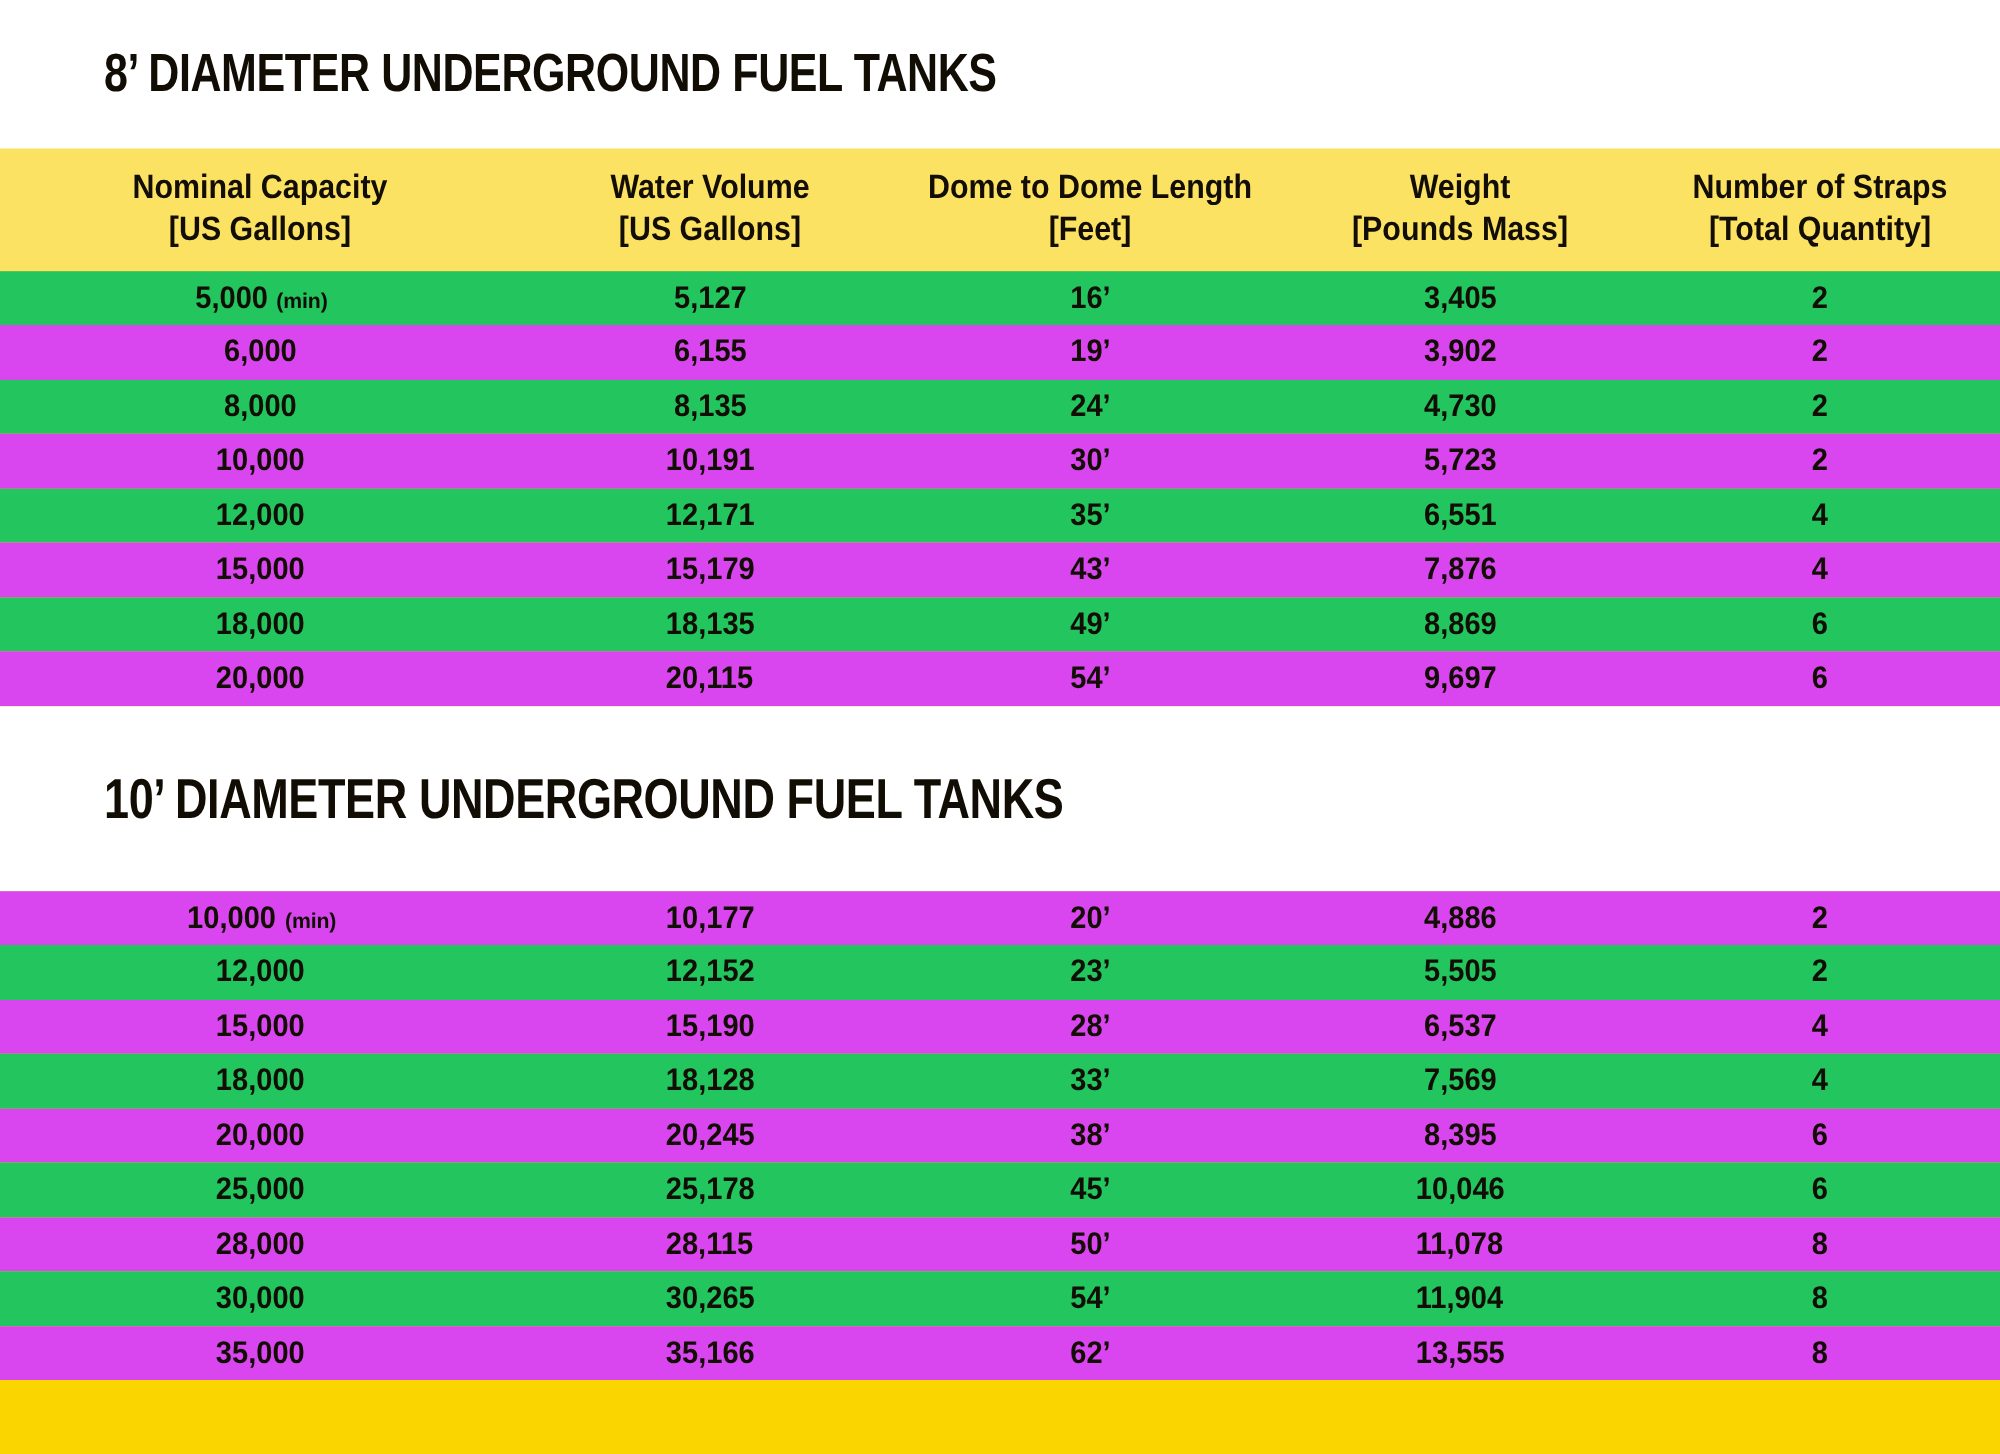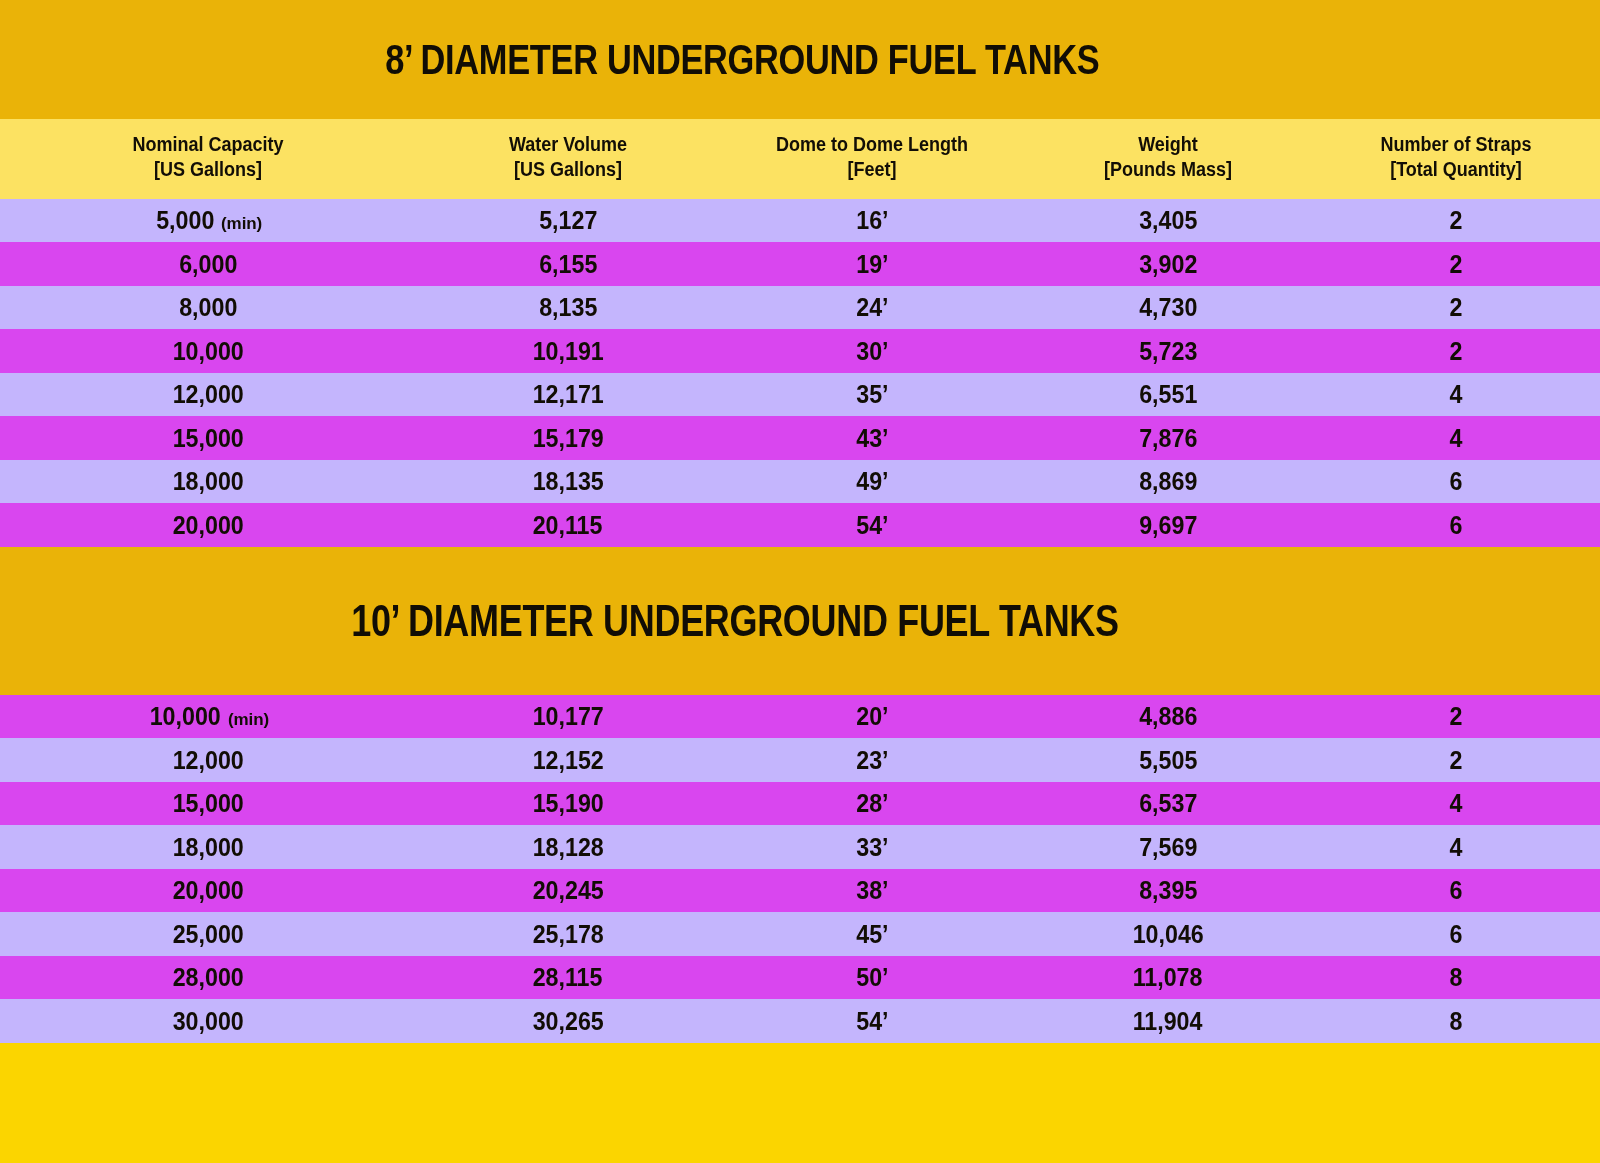--- a/index.html
+++ b/index.html
@@ -28,24 +28,23 @@
     font-weight: bold;
     font-size: 43px;
     letter-spacing: -0.4px;
     color: #110d05;
     padding-left: 104px;
     transform: scaleX(0.80);
     transform-origin: left center;
     white-space: nowrap;
   }
   .title-band {
-    background: #eab308;
+    background: #ffffff;
     display: flex;
     align-items: center;
-    justify-content: center;
   }
   #title-band-8 { height: 119px; }
   #title-band-10 { height: 148px; }
   #title-band-10 .section-title { font-size: 45px; }
 
   
   table.spec {
     width: 100%;
     border-collapse: collapse;
     table-layout: fixed;
@@ -54,39 +53,39 @@
   table.spec col.c1 { width: 19.0%; }
   table.spec col.c2 { width: 19.0%; }
   table.spec col.c3 { width: 18.0%; }
   table.spec col.c4 { width: 18.0%; }
 
   thead tr.header-row {
     background: #FCE262;
   }
   thead th {
     font-weight: bold;
-    font-size: 20px;
+    font-size: 27px;
     line-height: 1.27;
     color: #120e06;
     padding: 13px 0 16px 0;
     text-align: center;
     vertical-align: middle;
   }
   thead th .hdr-line {
     display: block;
     transform: scaleX(0.90);
   }
   thead th .hdr-unit {
     display: block;
     font-weight: bold;
     transform: scaleX(0.90);
   }
 
   tbody tr { height: 43.5px; }
-  tbody tr.dark  { background: #c4b5fd; }
+  tbody tr.dark  { background: #22c55e; }
   tbody tr.light { background: #d946ef; }
 
   tbody td {
     text-align: center;
     font-size: 25px;
     font-weight: bold;
     color: #120d05;
     padding: 0;
     vertical-align: middle;
     white-space: nowrap;
@@ -261,16 +260,23 @@
           <td><span class="cellv">11,078</span></td>
           <td><span class="cellv">8</span></td>
         </tr>
         <tr class="dark">
           <td><span class="cellv">30,000</span></td>
           <td><span class="cellv">30,265</span></td>
           <td><span class="cellv">54’</span></td>
           <td><span class="cellv">11,904</span></td>
           <td><span class="cellv">8</span></td>
         </tr>
+        <tr class="light">
+          <td><span class="cellv">35,000</span></td>
+          <td><span class="cellv">35,166</span></td>
+          <td><span class="cellv">62’</span></td>
+          <td><span class="cellv">13,555</span></td>
+          <td><span class="cellv">8</span></td>
+        </tr>
       </tbody>
   </table>
 
 </div>
 
 </body></html>

